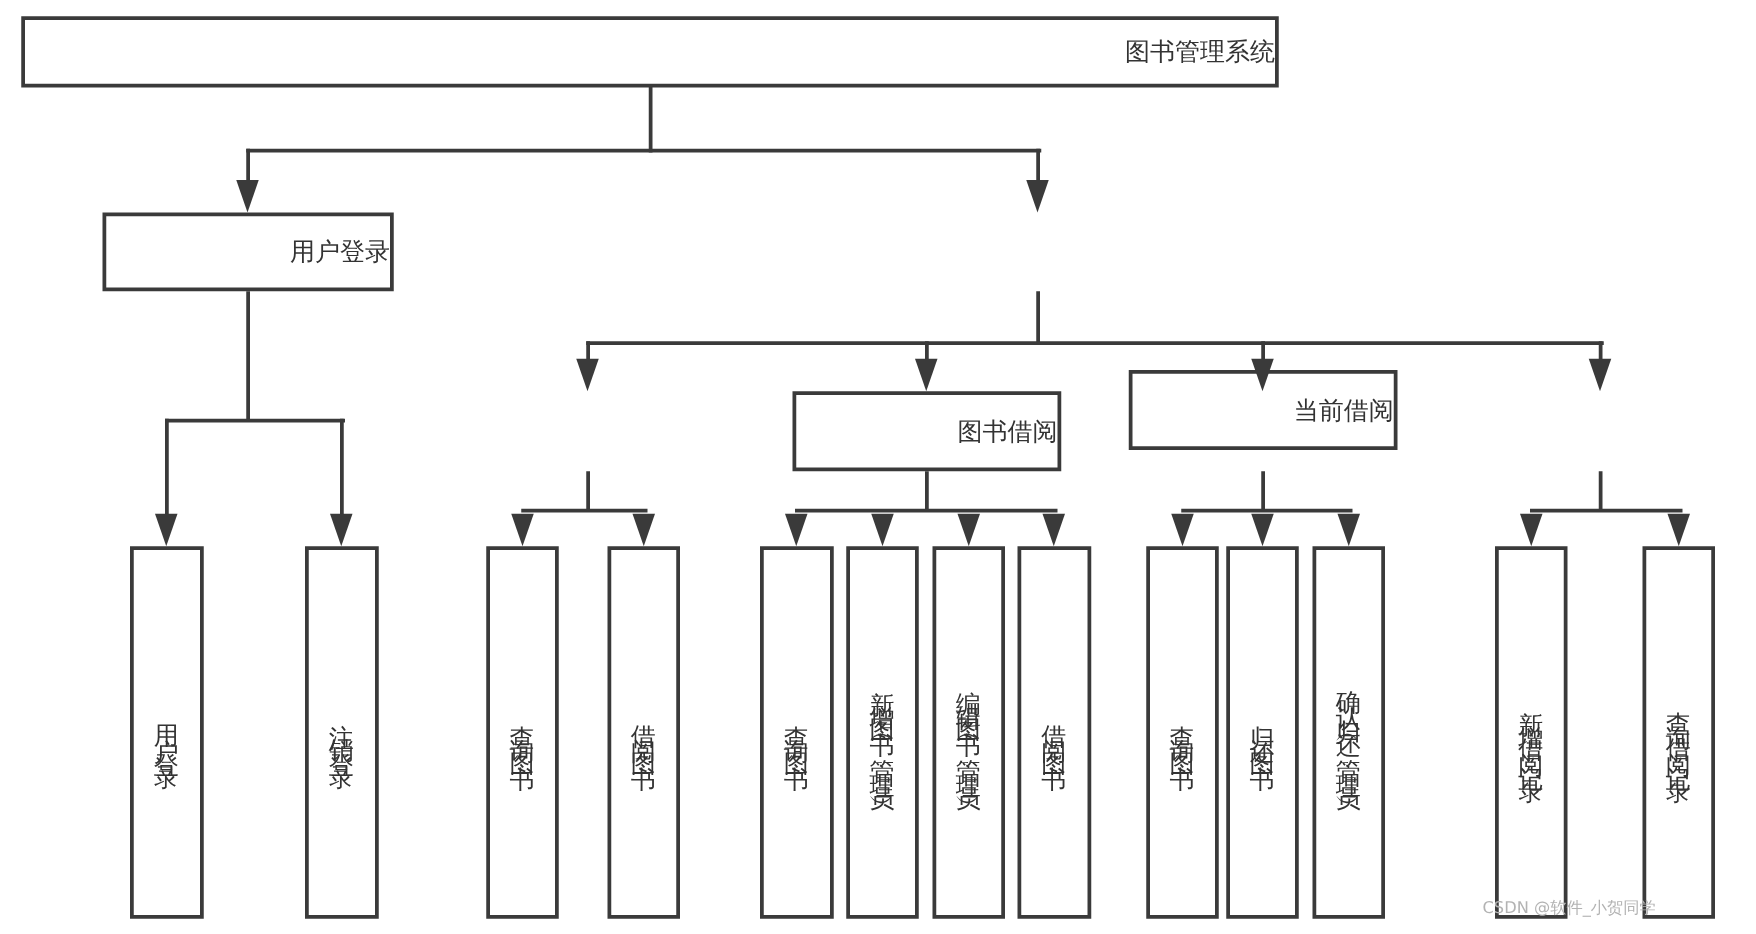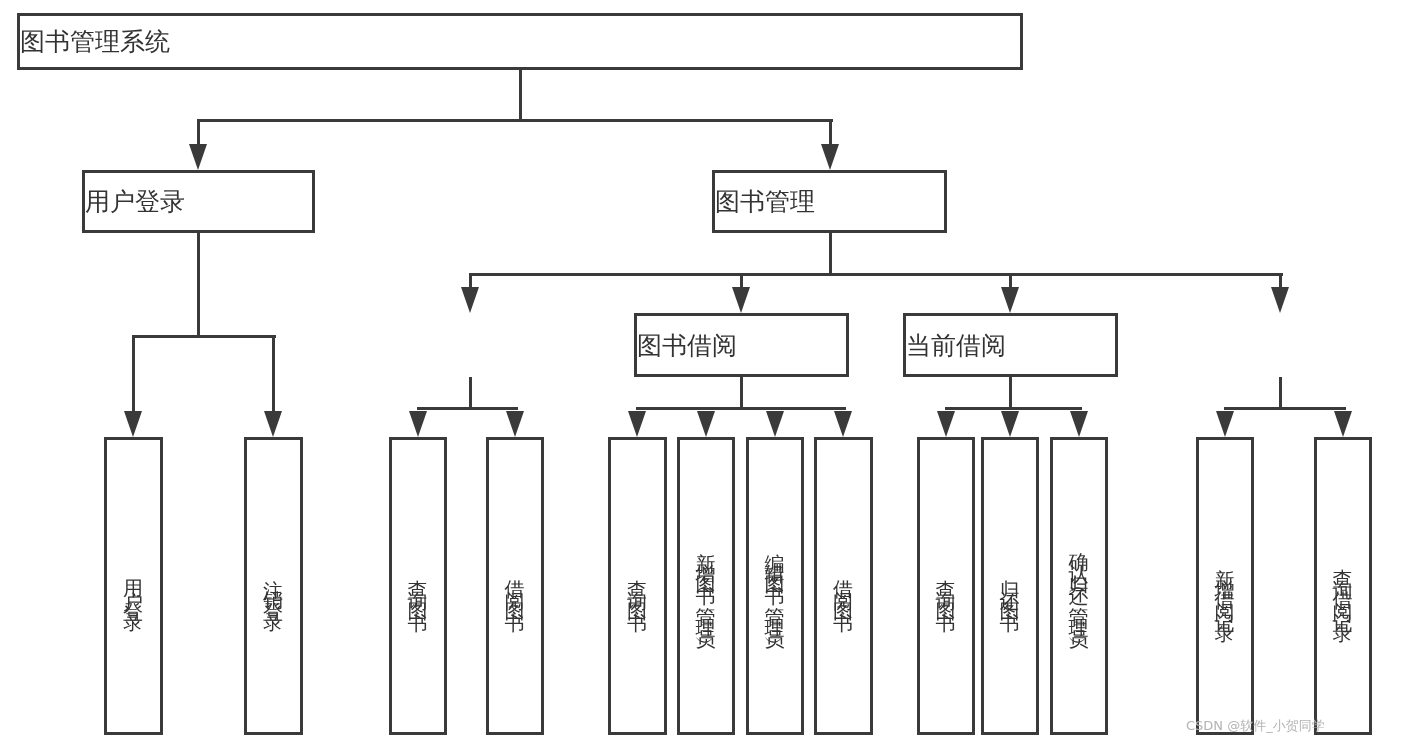--- a/index.html
+++ b/index.html
@@ -10,22 +10,22 @@
   }
   html,body{margin:0;padding:0;background:#fff;}
   .canvas{
     position:relative;width:1405px;height:747px;background:var(--bg);
     font-family:"DejaVu Sans","Liberation Sans",sans-serif;
     overflow:hidden;
   }
   .box{
     position:absolute;box-sizing:border-box;
     border:3px solid var(--line);background:#fff;
-    display:flex;align-items:center;justify-content:flex-start;
-    color:var(--text);font-size:25px;white-space:nowrap;
+    display:flex;align-items:center;justify-content:flex-end;
+    color:var(--text);font-size:20px;white-space:nowrap;
   }
   .vbox{
     position:absolute;box-sizing:border-box;
     border:3px solid var(--line);background:#fff;
     display:flex;align-items:center;justify-content:center;
     color:var(--text);font-size:20px;
   }
   .vlabel{
     writing-mode:vertical-rl;
     letter-spacing:11px;
@@ -49,28 +49,25 @@
 
 <div class="canvas">
 
   <div class="box" style="left:17px;top:13px;width:1006px;height:57px;">
     <span>图书管理系统</span>
   </div>
 
   <div class="box" style="left:82px;top:170px;width:233px;height:63px;">
     <span>用户登录</span>
   </div>
-  <div class="box" style="left:712px;top:170px;width:235px;height:63px;">
-    <span>图书管理</span>
-  </div>
 
   <div class="box" style="left:634px;top:313px;width:215px;height:64px;">
     <span>图书借阅</span>
   </div>
-  <div class="box" style="left:903px;top:313px;width:215px;height:64px;">
+  <div class="box" style="left:903px;top:296px;width:215px;height:64px;">
     <span>当前借阅</span>
   </div>
 
   <div class="vbox" style="left:104px;top:437px;width:59px;height:298px;">
     <span class="vlabel">用户登录</span>
   </div>
   <div class="vbox" style="left:244px;top:437px;width:59px;height:298px;">
     <span class="vlabel">注销登录</span>
   </div>
 

